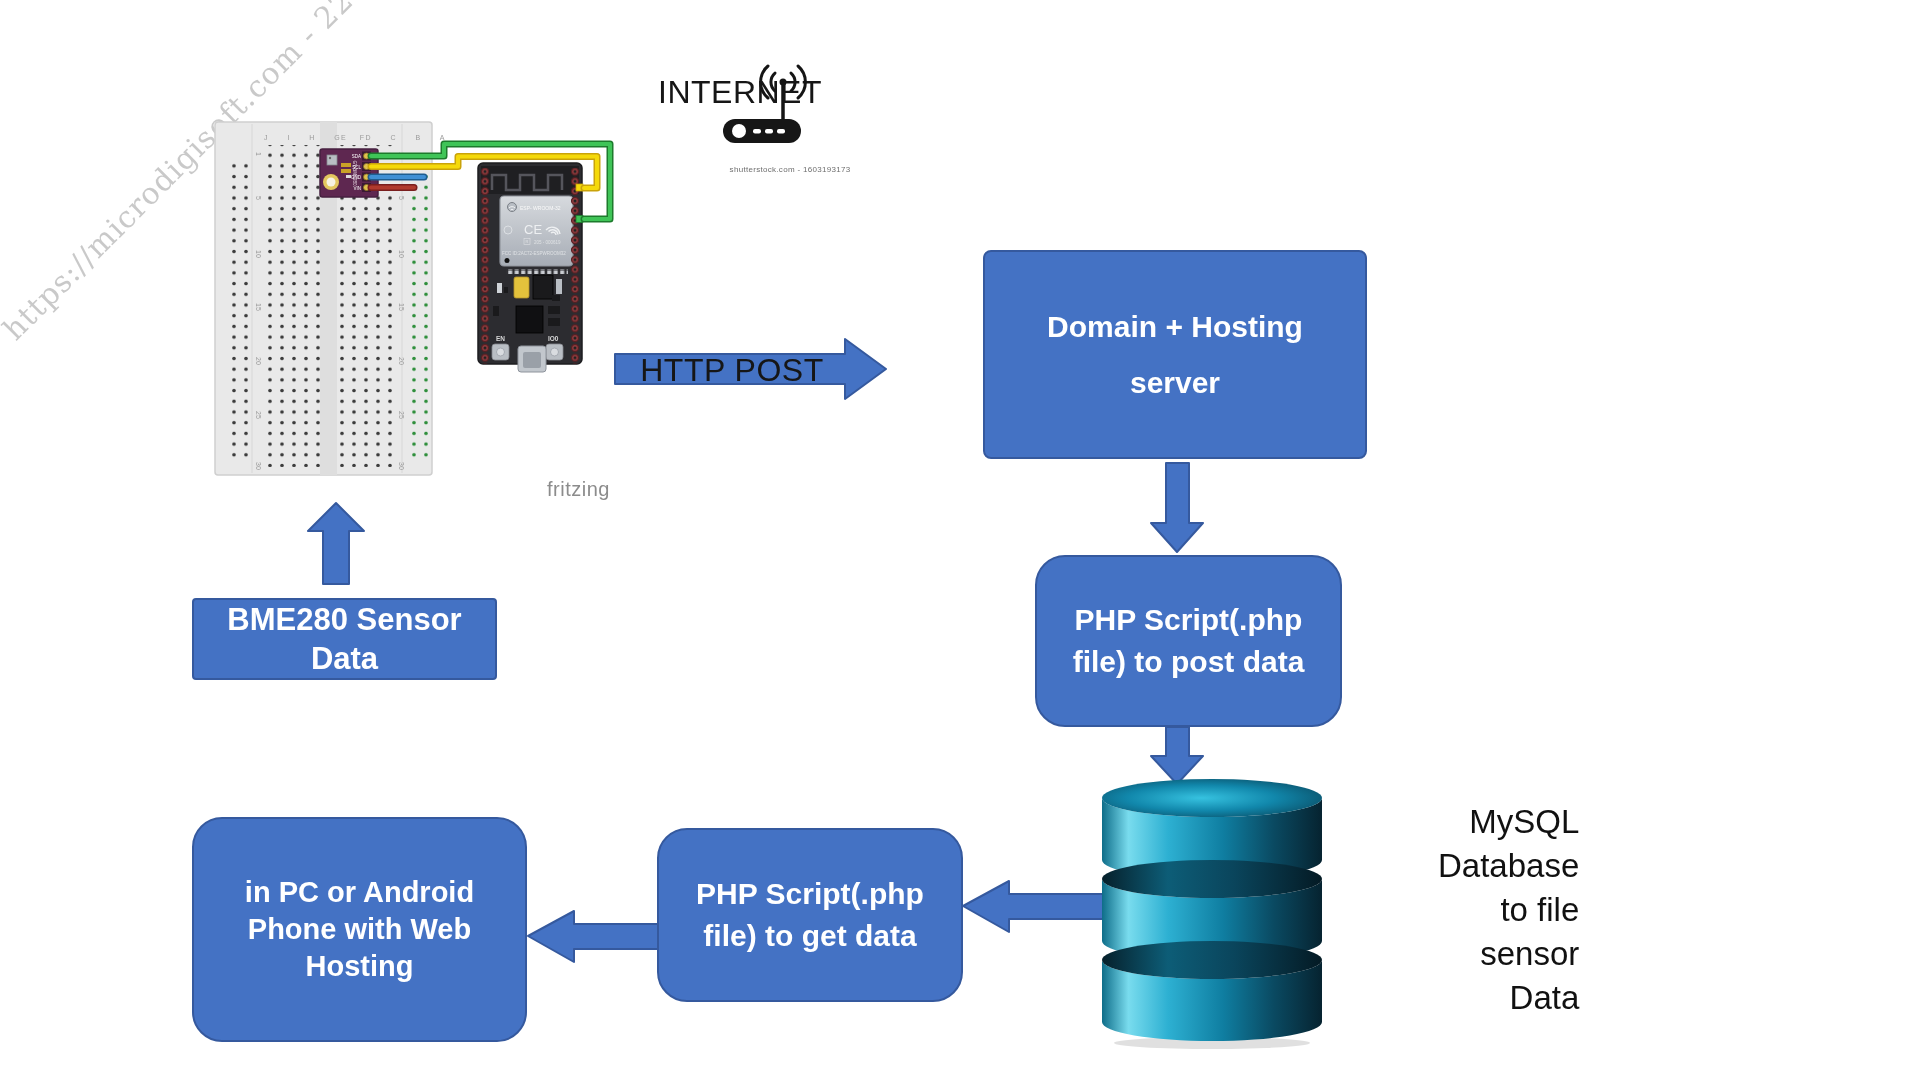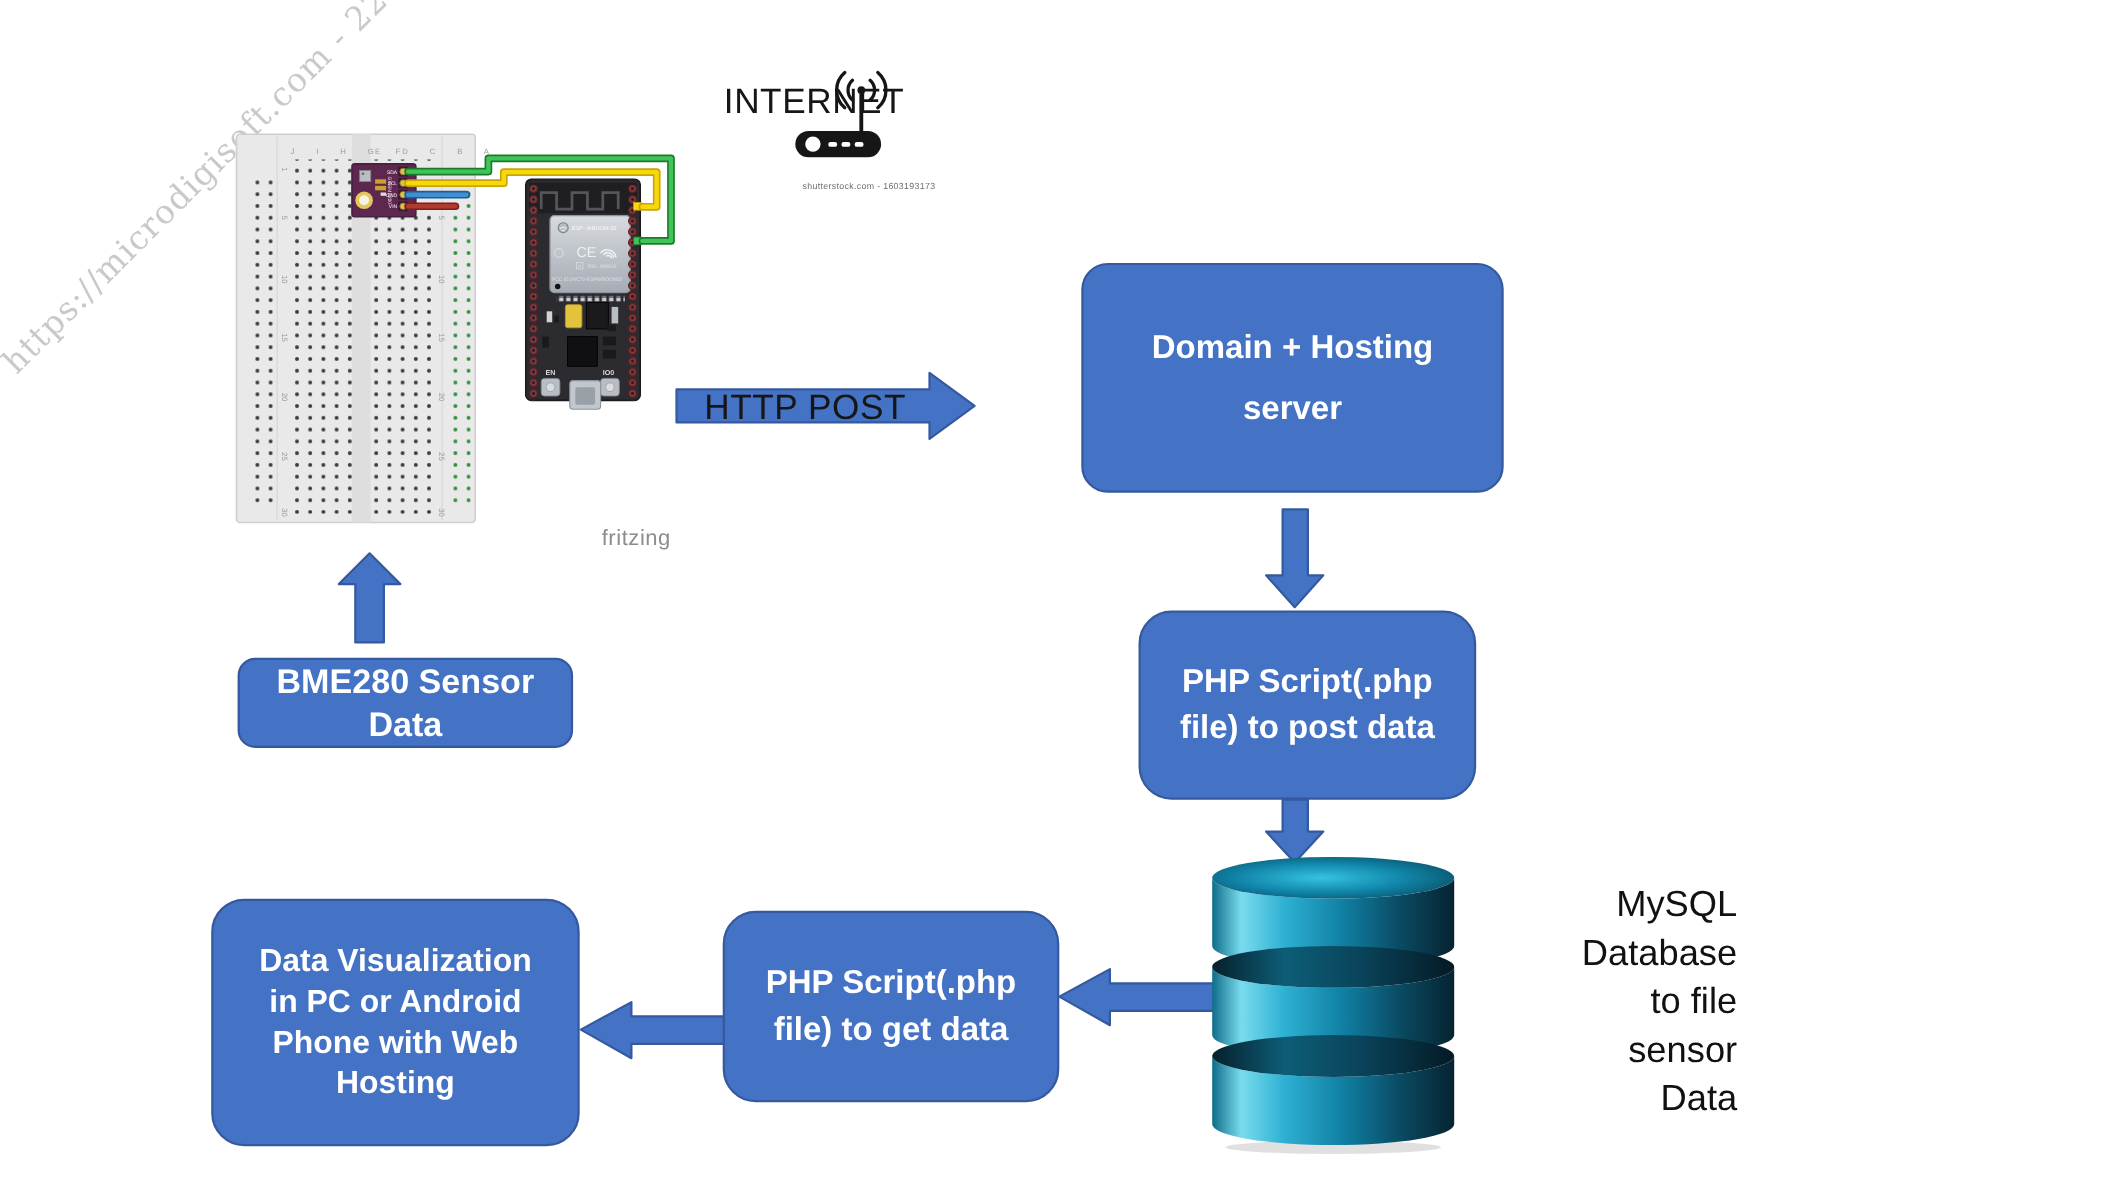--- a/index.html
+++ b/index.html
@@ -9,24 +9,24 @@
   .watermark{left:-4px;top:322px;transform:rotate(-45deg);transform-origin:0 0;
              font-family:"DejaVu Serif",serif;font-size:30px;letter-spacing:1px;
              color:#a9a9a9;opacity:.62;white-space:nowrap;}
   .biglabel{font-size:32px;font-weight:500;color:#161616;text-align:center;letter-spacing:.5px;margin-top:46px;}
   .credit{font-size:8px;color:#6e6e6e;text-align:center;letter-spacing:.3px;}
   .fritzing{font-size:20px;font-weight:400;color:#8c8c8c;letter-spacing:.5px;}
   .box{position:absolute;background:#4472C4;border:2.5px solid #35599E;color:#ffffff;
        display:flex;flex-direction:column;justify-content:center;align-items:center;
        text-align:center;font-weight:600;box-sizing:border-box;}
   .box span{display:block;}
-  .box-domain{left:983px;top:239px;width:384px;height:209px;border-radius:24px;font-size:30px;line-height:43px;gap:13px;}
+  .box-domain{left:983px;top:250px;width:384px;height:209px;border-radius:8px;font-size:30px;line-height:43px;gap:13px;}
   .box-phppost{left:1035px;top:555px;width:307px;height:172px;border-radius:30px;font-size:30px;line-height:42px;}
   .box-phpget{left:657px;top:828px;width:306px;height:174px;border-radius:30px;font-size:30px;line-height:42px;}
-  .box-bme{left:192px;top:598px;width:305px;height:82px;border-radius:16px;font-size:31px;line-height:39px;margin-left:24px;}
+  .box-bme{left:192px;top:598px;width:305px;height:82px;border-radius:4px;font-size:31px;line-height:39px;}
   .box-viz{left:192px;top:817px;width:335px;height:225px;border-radius:30px;font-size:29px;line-height:37px;}
   .mysql-note{left:1438px;top:800px;font-size:33px;line-height:44px;color:#111111;font-weight:400;}
   .mysql-note span{display:block;text-align:right;}
   svg text{font-family:"Liberation Sans",sans-serif;}
 </style>
 </head>
 <body>
 
 <div id="stage">
 
@@ -240,21 +240,20 @@
     <span>PHP Script(.php</span>
     <span>file) to get data</span>
   </div>
 
   <div class="box box-bme">
     <span>BME280 Sensor</span>
     <span>Data</span>
   </div>
 
   <div class="box box-viz">
-    <span>Data Visualization</span>
     <span>in PC or Android</span>
     <span>Phone with Web</span>
     <span>Hosting</span>
   </div>
 
   <div class="abs mysql-note">
     <span>MySQL</span>
     <span>Database</span>
     <span>to file</span>
     <span>sensor</span>

